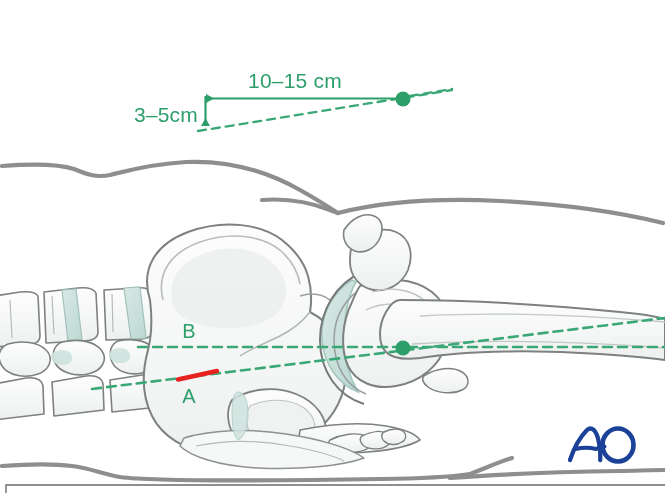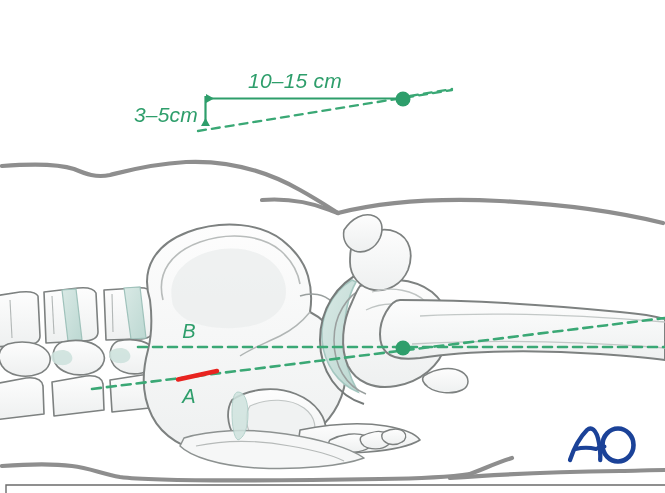--- a/index.html
+++ b/index.html
@@ -10,21 +10,20 @@
   }
   body {
     font-family: "Liberation Sans", sans-serif;
   }
   #figure-root {
     position: relative;
     width: 665px;
     height: 493px;
     background: #ffffff;
     overflow: hidden;
-    font-style: italic;
   }
   #figure-root svg {
     display: block;
     width: 665px;
     height: 493px;
   }
   .meas-label {
     font-family: "Liberation Sans", sans-serif;
     font-size: 21px;
     font-weight: 400;

